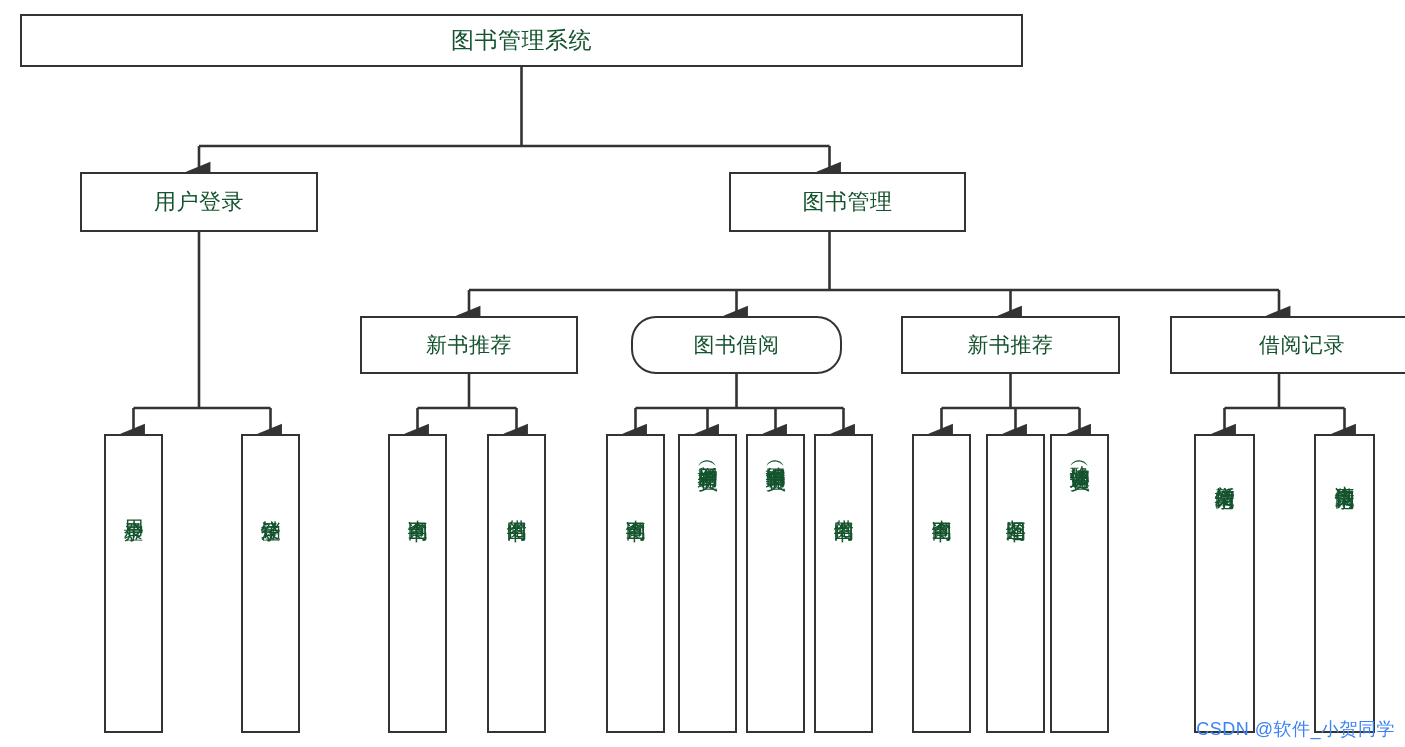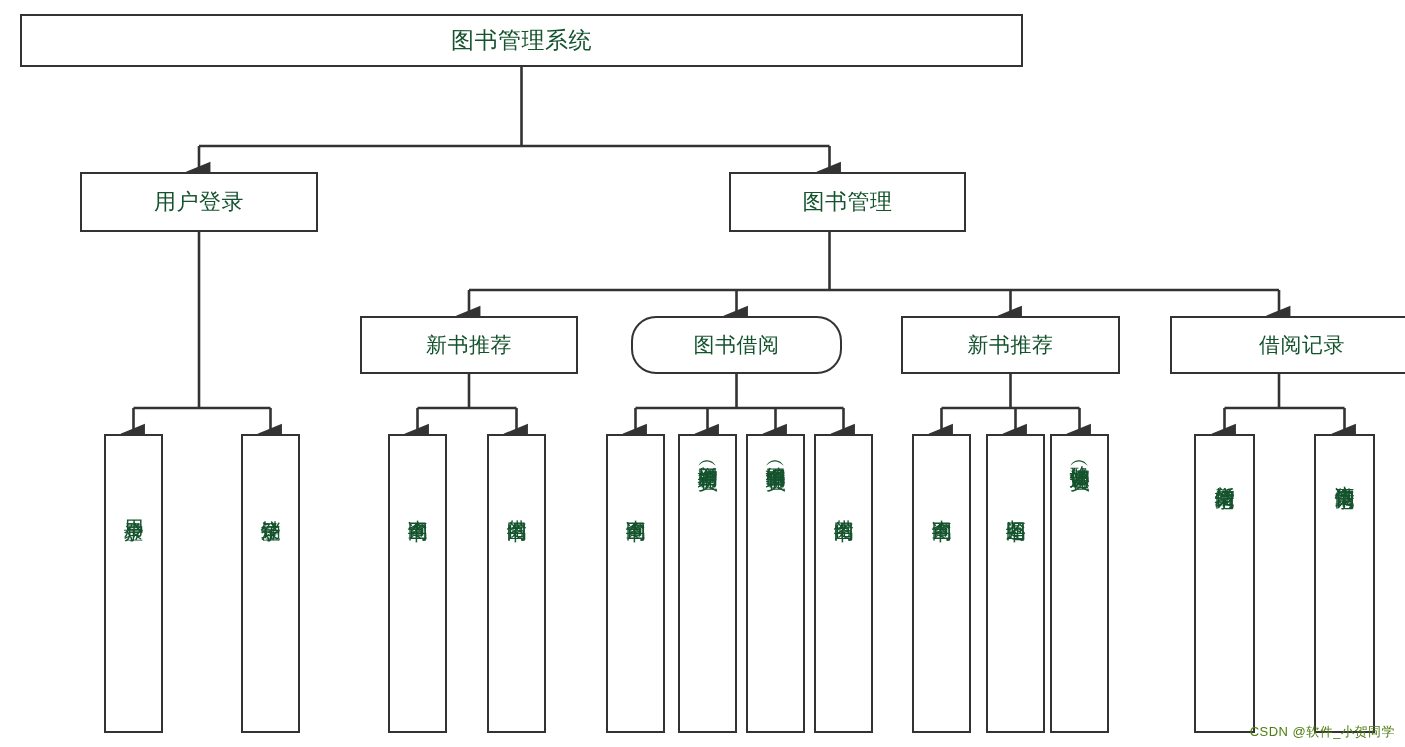--- a/index.html
+++ b/index.html
@@ -66,22 +66,22 @@
   .leaf-medium .vtext {
     margin-top: 22px;
   }
   .leaf-tall .vtext {
     margin-top: 2px;
   }
   .watermark {
     position: absolute;
     right: 10px;
     bottom: 6px;
-    font-size: 13px;
-    color: #4d7c0f;
+    font-size: 18px;
+    color: #3b82f6;
     white-space: nowrap;
     letter-spacing: 0.5px;
   }
 </style>
 </head>
 <body>
 
 <div id="diagram">
 
   <svg id="edges" viewBox="0 0 1405 747" width="1405" height="747" aria-hidden="true">

